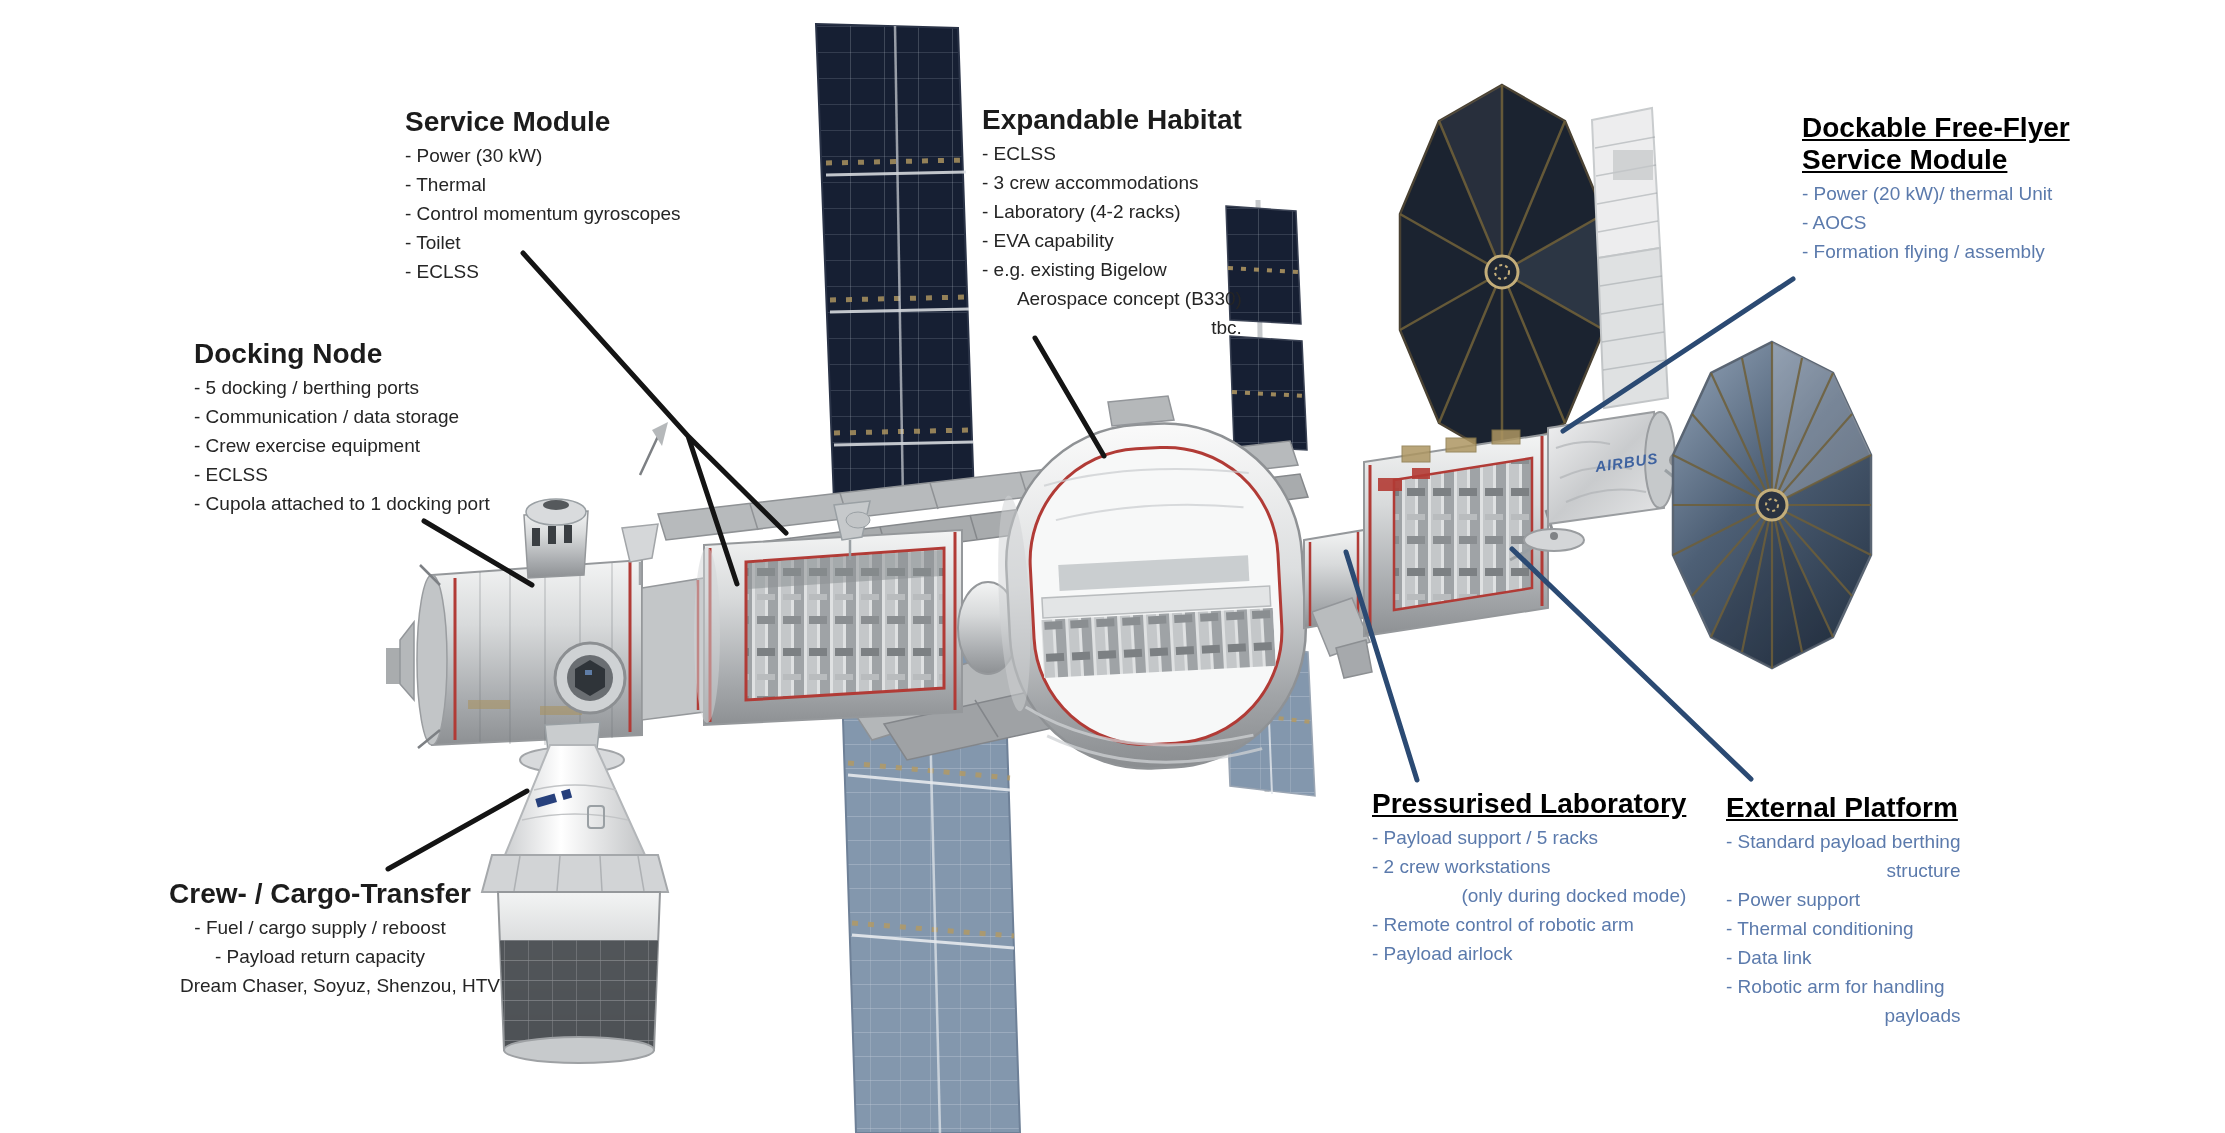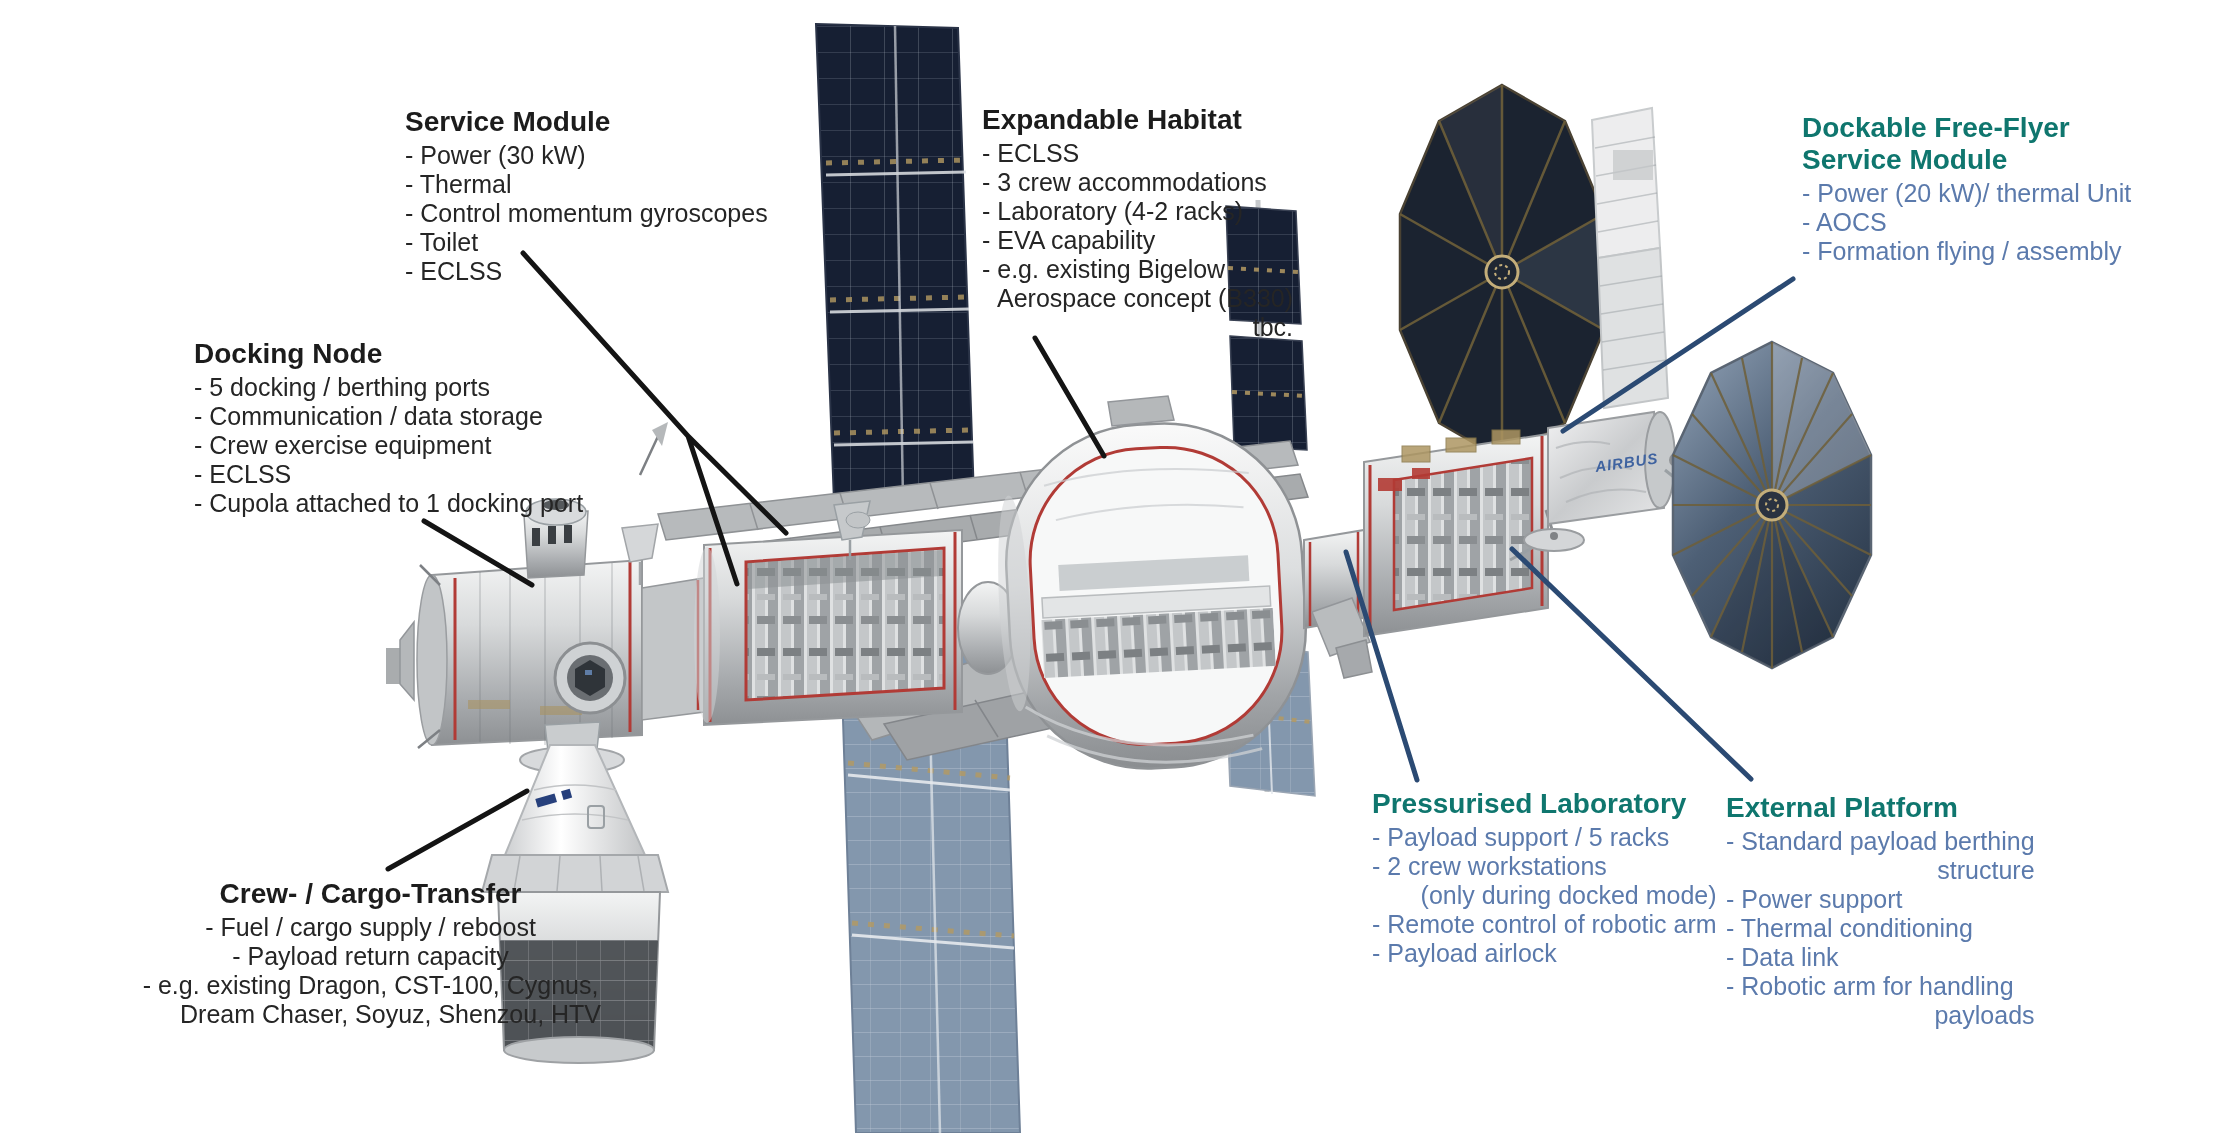--- a/index.html
+++ b/index.html
@@ -3,24 +3,24 @@
 <meta charset="utf-8">
 <style>
   html,body{margin:0;padding:0;}
   body{
     width:2225px;height:1133px;background:#ffffff;position:relative;overflow:hidden;
     font-family:"Liberation Sans", sans-serif;
   }
   #station-svg{position:absolute;left:0;top:0;width:2225px;height:1133px;}
   .label{position:absolute;}
   .label .title{font-weight:bold;font-size:28px;line-height:32px;margin-bottom:3px;white-space:nowrap;}
-  .label .line{font-size:25px;line-height:29px;white-space:nowrap;}
+  .label .line{font-size:19px;line-height:29px;white-space:nowrap;}
   .label.black .title{color:#1c1c1c;}
   .label.black .line{color:#252525;}
-  .label.blue .title{color:#0f766e;}
+  .label.blue .title{color:#000000;text-decoration:underline;}
   .label.blue .line{color:#5b7aac;}
   .line.indent-1{padding-left:15px;text-align:right;}
   .line.indent-2{padding-left:40px;}
   #label-service_module{left:405px;top:106px;}
   #label-docking_node{left:146px;top:338px;margin-left:48px;}
   #label-crew_cargo_transfer{left:140px;top:878px;text-align:center;}
   #label-expandable_habitat{left:982px;top:104px;}
   #label-dockable_free_flyer{left:1802px;top:112px;}
   #label-pressurised_laboratory{left:1372px;top:788px;}
   #label-external_platform{left:1726px;top:792px;}
@@ -294,21 +294,20 @@
     <div class="line indent-0">- Crew exercise equipment</div>
     <div class="line indent-0">- ECLSS</div>
     <div class="line indent-0">- Cupola attached to 1 docking port</div>
   </div>
 <div id="label-crew_cargo_transfer" class="label black">
     <div class="title">
       <div>Crew- / Cargo-Transfer</div>
     </div>
     <div class="line indent-0">- Fuel / cargo supply / reboost</div>
     <div class="line indent-0">- Payload return capacity</div>
-    <div class="line indent-0">- e.g. existing Dragon, CST-100, Cygnus,</div>
     <div class="line indent-2">Dream Chaser, Soyuz, Shenzou, HTV</div>
   </div>
 <div id="label-expandable_habitat" class="label black">
     <div class="title">
       <div>Expandable Habitat</div>
     </div>
     <div class="line indent-0">- ECLSS</div>
     <div class="line indent-0">- 3 crew accommodations</div>
     <div class="line indent-0">- Laboratory (4-2 racks)</div>
     <div class="line indent-0">- EVA capability</div>

